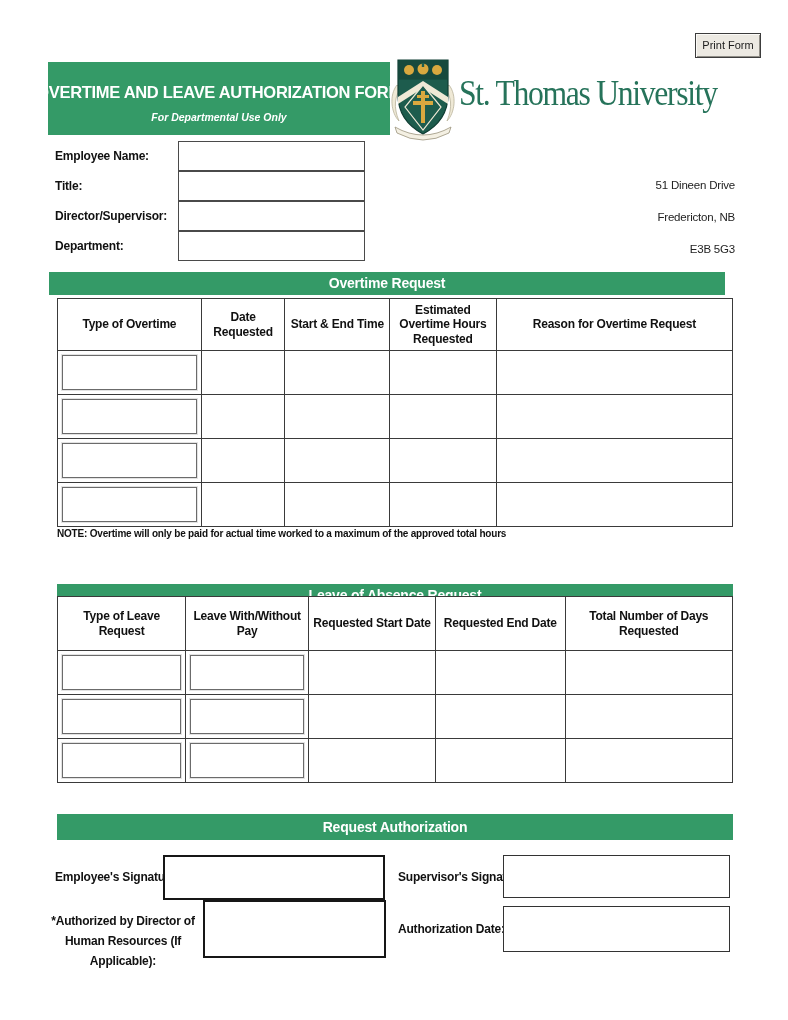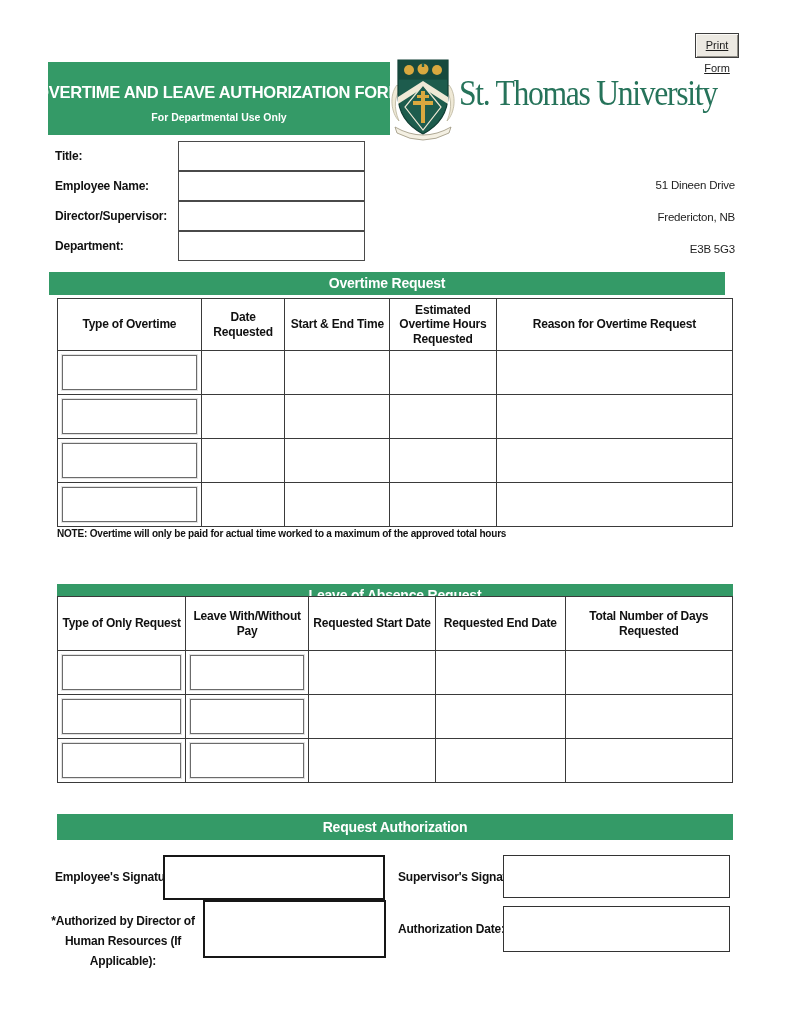--- a/index.html
+++ b/index.html
@@ -1,34 +1,34 @@
 <!DOCTYPE html>
 <html><head>
 <meta charset="utf-8">
 <style>
   * { margin:0; padding:0; box-sizing:border-box; }
   body { background:#fff; font-family:"Liberation Sans", sans-serif; }
   .page { position:relative; width:788px; height:1020px; background:#ffffff; overflow:hidden; }
 
   
   .print-btn {
-    position:absolute; left:695px; top:33px; width:44px; height:25px;
+    position:absolute; left:695px; top:33px; width:66px; height:25px;
     background:#ece9e2; border:1px solid #3c3c3c;
     box-shadow: inset 1px 1px 0 #fbfaf7, inset -1px -1px 0 #8f8d86;
-    font-size:11px; color:#1c1c1c; text-align:center; line-height:23px; cursor:pointer;text-decoration:underline;
+    font-size:11px; color:#1c1c1c; text-align:center; line-height:23px; cursor:pointer;
   }
 
   
   .title-box {
     position:absolute; left:48px; top:62px; width:342px; height:73px;
     background:#349a67; color:#fff; display:flex; flex-direction:column;
     align-items:center; justify-content:center; gap:9px; padding-top:8px;
   }
   .title-box .main-title { font-size:16.5px; font-weight:700; letter-spacing:-0.3px; white-space:nowrap; }
-  .title-box .sub-title  { font-size:10.5px; font-weight:700; }
+  .title-box .sub-title  { font-size:10.5px; font-weight:700;font-style:italic; }
 
   .crest { position:absolute; left:391px; top:55px; width:64px; height:88px; }
   .logotype {
     position:absolute; left:459px; top:72px;
     font-family:"Liberation Serif", serif; font-size:36px; color:#26735a;
     letter-spacing:-1.5px; transform:scaleX(0.88); transform-origin:left top; white-space:nowrap;
   }
 
   
   .emp-rows { position:absolute; left:55px; top:141px; width:310px; }
@@ -112,25 +112,25 @@
     <rect x="22" y="46" width="20" height="4" fill="#d9a83f"></rect>
     <rect x="26" y="40" width="12" height="3" fill="#d9a83f"></rect>
 
     <path d="M4,72 Q32,88 60,72 L58,78 Q32,92 6,78 Z" fill="#f4f0e3" stroke="#9a937c" stroke-width="0.8"></path>
   </svg>
 
   <div class="logotype">St. Thomas University</div>
 
   <div class="emp-rows">
     <div class="emp-row">
+      <span class="lbl">Employee Name:</span>
+      <input type="text" value="" style="">
+    </div>
+    <div class="emp-row">
       <span class="lbl">Title:</span>
-      <input type="text" value="" style="">
-    </div>
-    <div class="emp-row">
-      <span class="lbl">Employee Name:</span>
       <input type="text" value="" style="">
     </div>
     <div class="emp-row">
       <span class="lbl">Director/Supervisor:</span>
       <input type="text" value="" style="">
     </div>
     <div class="emp-row">
       <span class="lbl">Department:</span>
       <input type="text" value="" style="">
     </div>
@@ -206,21 +206,21 @@
   <table class="grid lv">
     <colgroup>
       <col style="width:19%">
         <col style="width:18.2%">
         <col style="width:18.8%">
         <col style="width:19.2%">
         <col style="width:24.8%">
     </colgroup>
     <tbody>
         <tr>
-      <th>Type of Only Request</th>
+      <th>Type of Leave Request</th>
       <th>Leave With/Without Pay</th>
       <th>Requested Start Date</th>
       <th>Requested End Date</th>
       <th>Total Number of Days Requested</th>
     </tr>
     <tr>
       <td>
             <div class="inset"></div>
           </td>
       <td>

